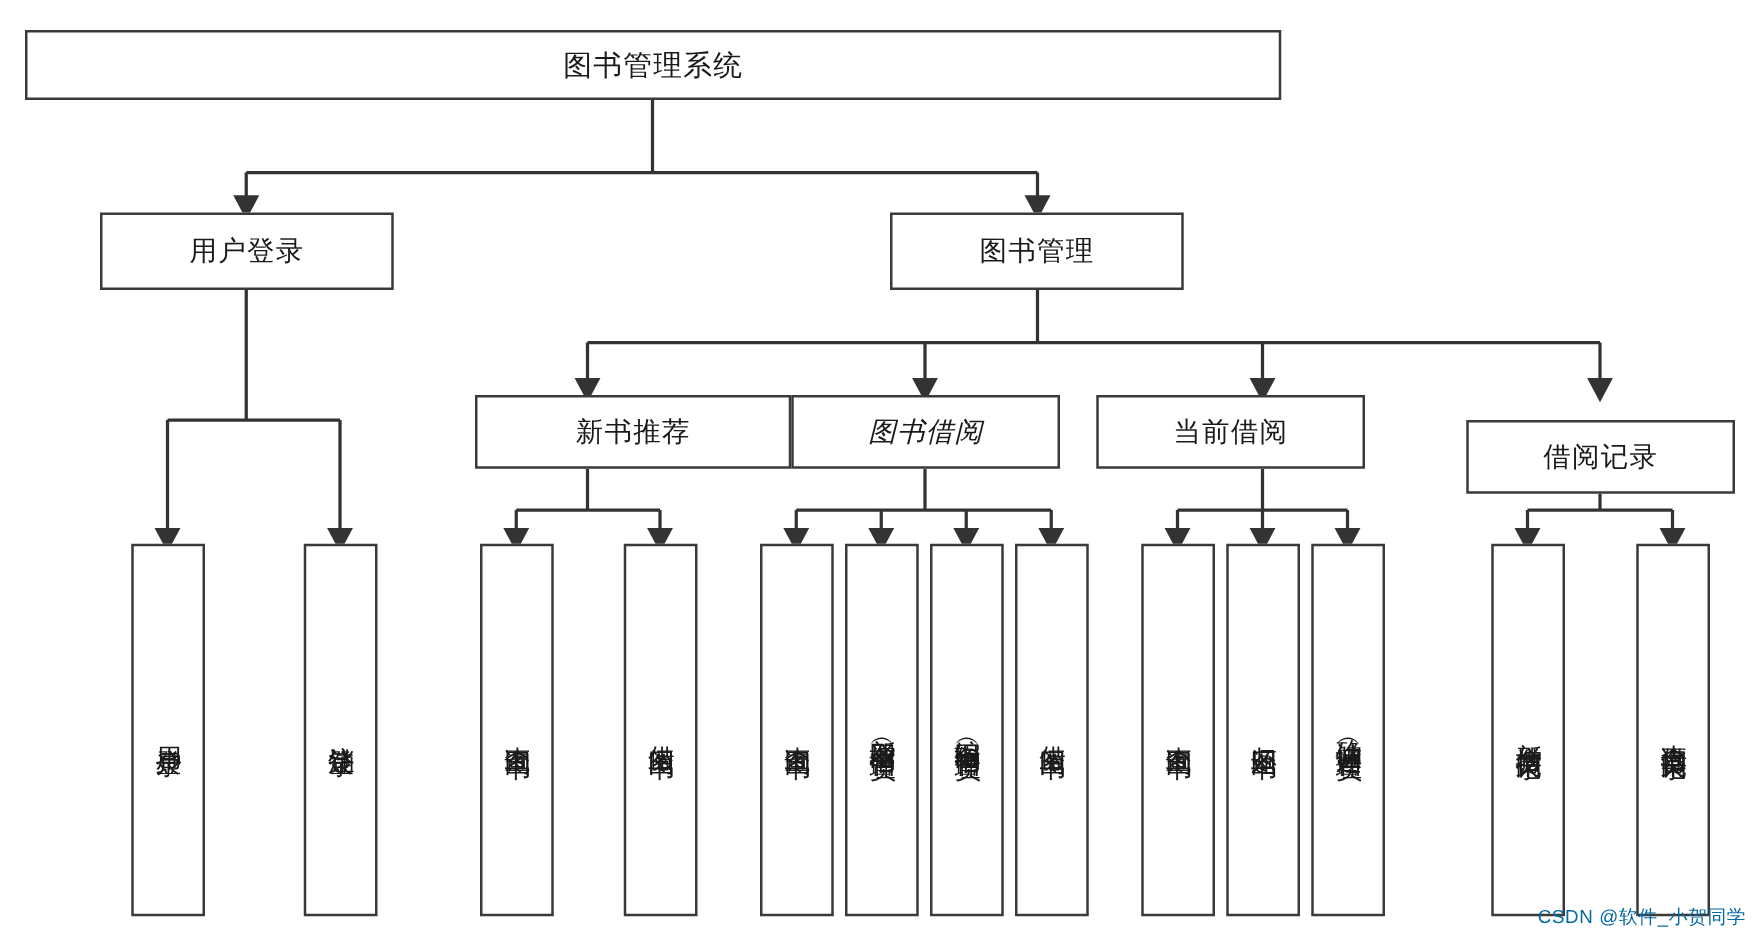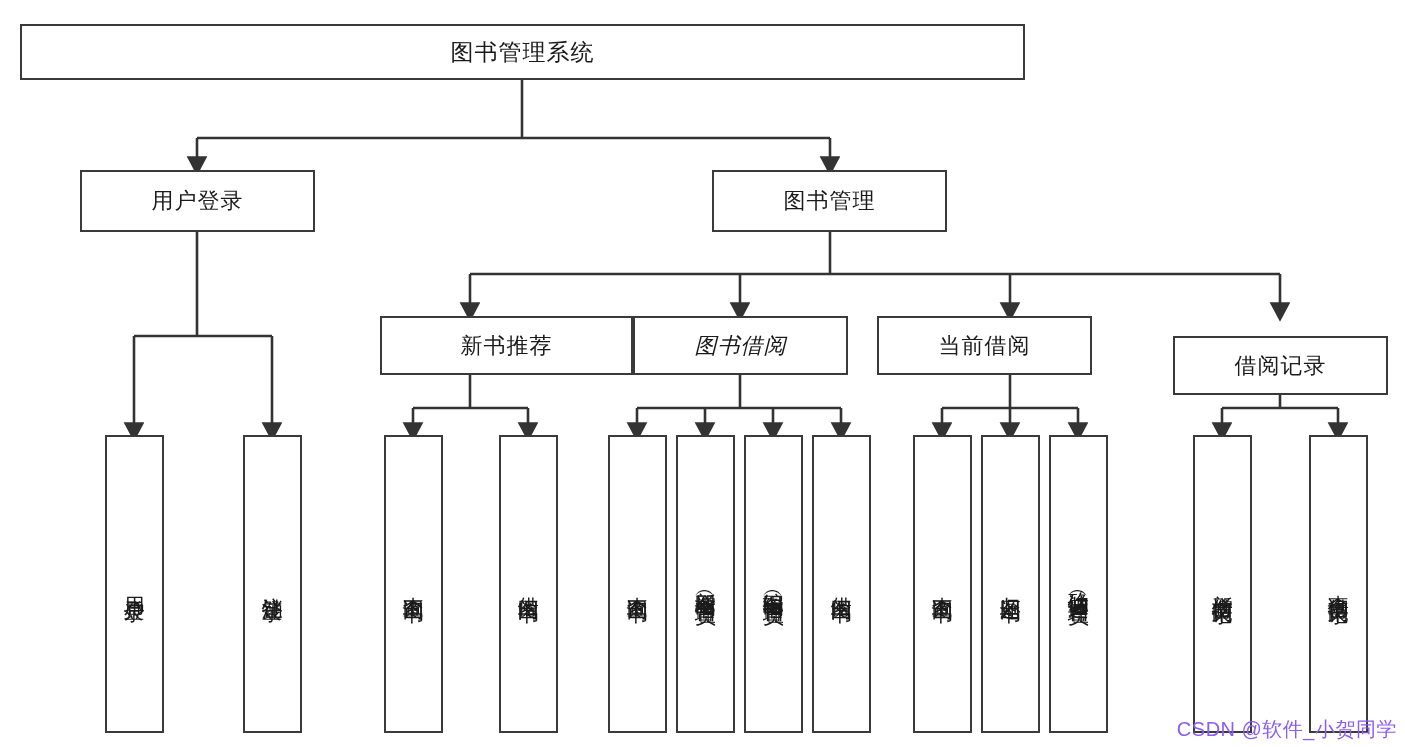--- a/index.html
+++ b/index.html
@@ -9,22 +9,22 @@
   #wires{position:absolute;left:0;top:0;width:1405px;height:747px;}
   .node{position:absolute;box-sizing:border-box;background:#ffffff;
         border:2.5px solid #3a3a3a;display:flex;align-items:center;
         justify-content:center;color:#1a1a1a;}
   .node.h{font-size:22px;letter-spacing:1px;}
   .node.root{font-size:23px;}
   .node.v{padding:10px 2px;}
   .vtext{writing-mode:vertical-rl;text-orientation:upright;
          font-size:21px;line-height:1.30;letter-spacing:2px;
          white-space:nowrap;display:block;}
-  #watermark{position:absolute;right:8px;bottom:4px;font-size:20px;
-             color:#8b5cf6;letter-spacing:0.5px;white-space:nowrap;}
+  #watermark{position:absolute;right:8px;bottom:4px;font-size:15px;
+             color:#0369a1;letter-spacing:0.5px;white-space:nowrap;}
 </style>
 </head>
 <body>
 
 <div id="stage">
 
   <svg id="wires" viewBox="0 0 1405 747">
     <defs>
       <marker id="arw" markerWidth="11" markerHeight="11" refX="2.2" refY="4" orient="auto" markerUnits="strokeWidth">
         <path d="M0,0 L0,8 L7.5,4 z" fill="#333333"></path>

